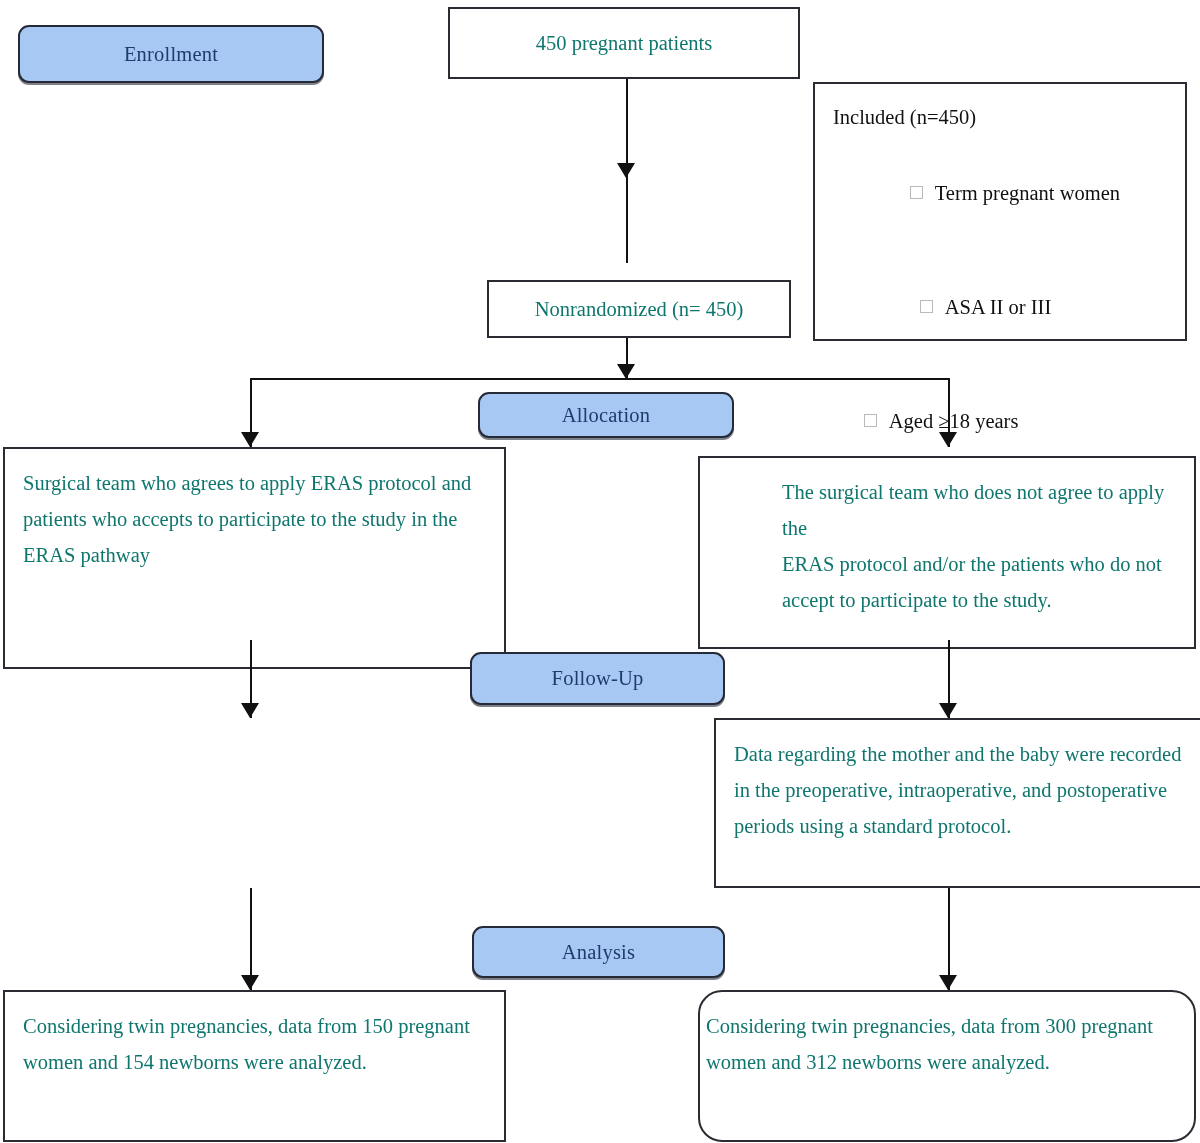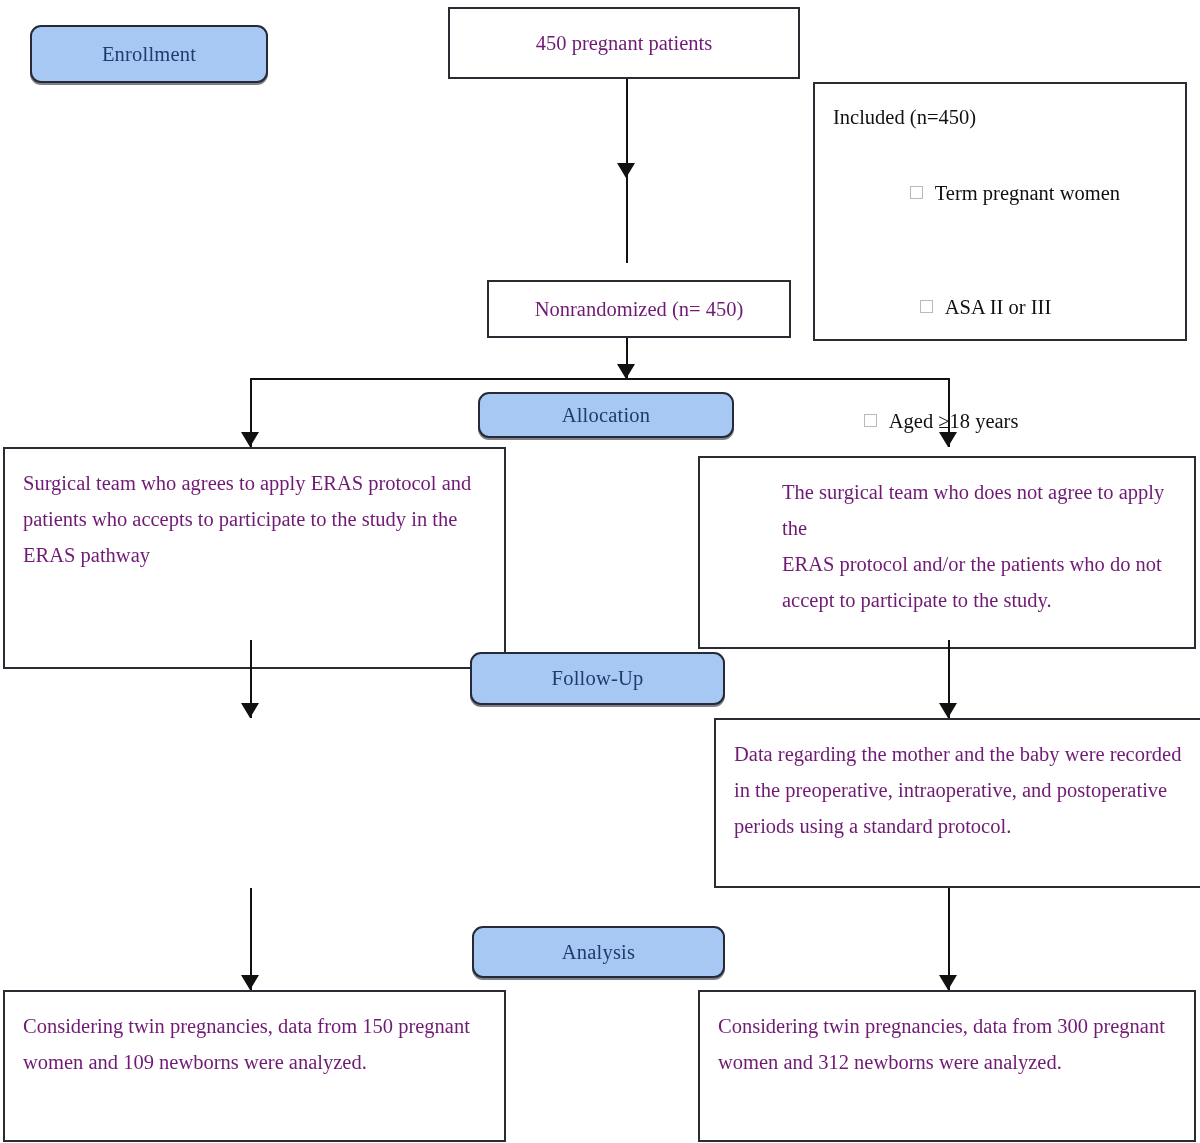--- a/index.html
+++ b/index.html
@@ -20,21 +20,21 @@
   .box{
     position:absolute;
     box-sizing:border-box;
     border:2px solid #2b2b33;
     background:#ffffff;
   }
   .box .txt{
     display:block;
     font-size:20.5px;
     line-height:36px;
-    color:#701a75;
+    color:#0f766e;
     white-space:pre-line;
   }
   .box.center{
     display:flex;
     align-items:center;
     justify-content:center;
     text-align:center;
   }
   .box.center .txt{line-height:normal;}
 
@@ -96,21 +96,21 @@
     border:1px solid #b9b9be;
     margin-right:12px;
     vertical-align:1px;
   }
 </style>
 </head>
 <body>
 
 <div id="canvas">
 
-  <div class="pill" style="left:30px;top:25px;width:238px;height:58px;">
+  <div class="pill" style="left:18px;top:25px;width:306px;height:58px;">
     <span>Enrollment</span>
   </div>
 
   <div class="box center" style="left:448px;top:7px;width:352px;height:72px;">
     <span class="txt">450 pregnant patients</span>
   </div>
 
   <div class="crit" style="left:813px;top:82px;width:374px;height:259px;">
     <div class="line i0">Included (n=450)</div>
 
@@ -179,20 +179,20 @@
   <div class="vline" style="left:250px;top:888px;height:102px;"></div>
   <div class="arrowhead" style="left:241px;top:975px;"></div>
   <div class="vline" style="left:948px;top:888px;height:102px;"></div>
   <div class="arrowhead" style="left:939px;top:975px;"></div>
 
   <div class="pill" style="left:472px;top:926px;width:253px;height:52px;">
     <span>Analysis</span>
   </div>
 
   <div class="box" style="left:3px;top:990px;width:503px;height:152px;padding:16px 18px;">
-    <span class="txt">Considering twin pregnancies, data from 150 pregnant women and 109 newborns were analyzed.</span>
+    <span class="txt">Considering twin pregnancies, data from 150 pregnant women and 154 newborns were analyzed.</span>
   </div>
 
-  <div class="box" style="left:698px;top:990px;width:498px;height:152px;padding:16px 18px;">
+  <div class="box" style="left:698px;top:990px;width:498px;height:152px;padding:16px 6px;border-radius:24px;">
     <span class="txt">Considering twin pregnancies, data from 300 pregnant women and 312 newborns were analyzed.</span>
   </div>
 
 </div>
 
 </body></html>

